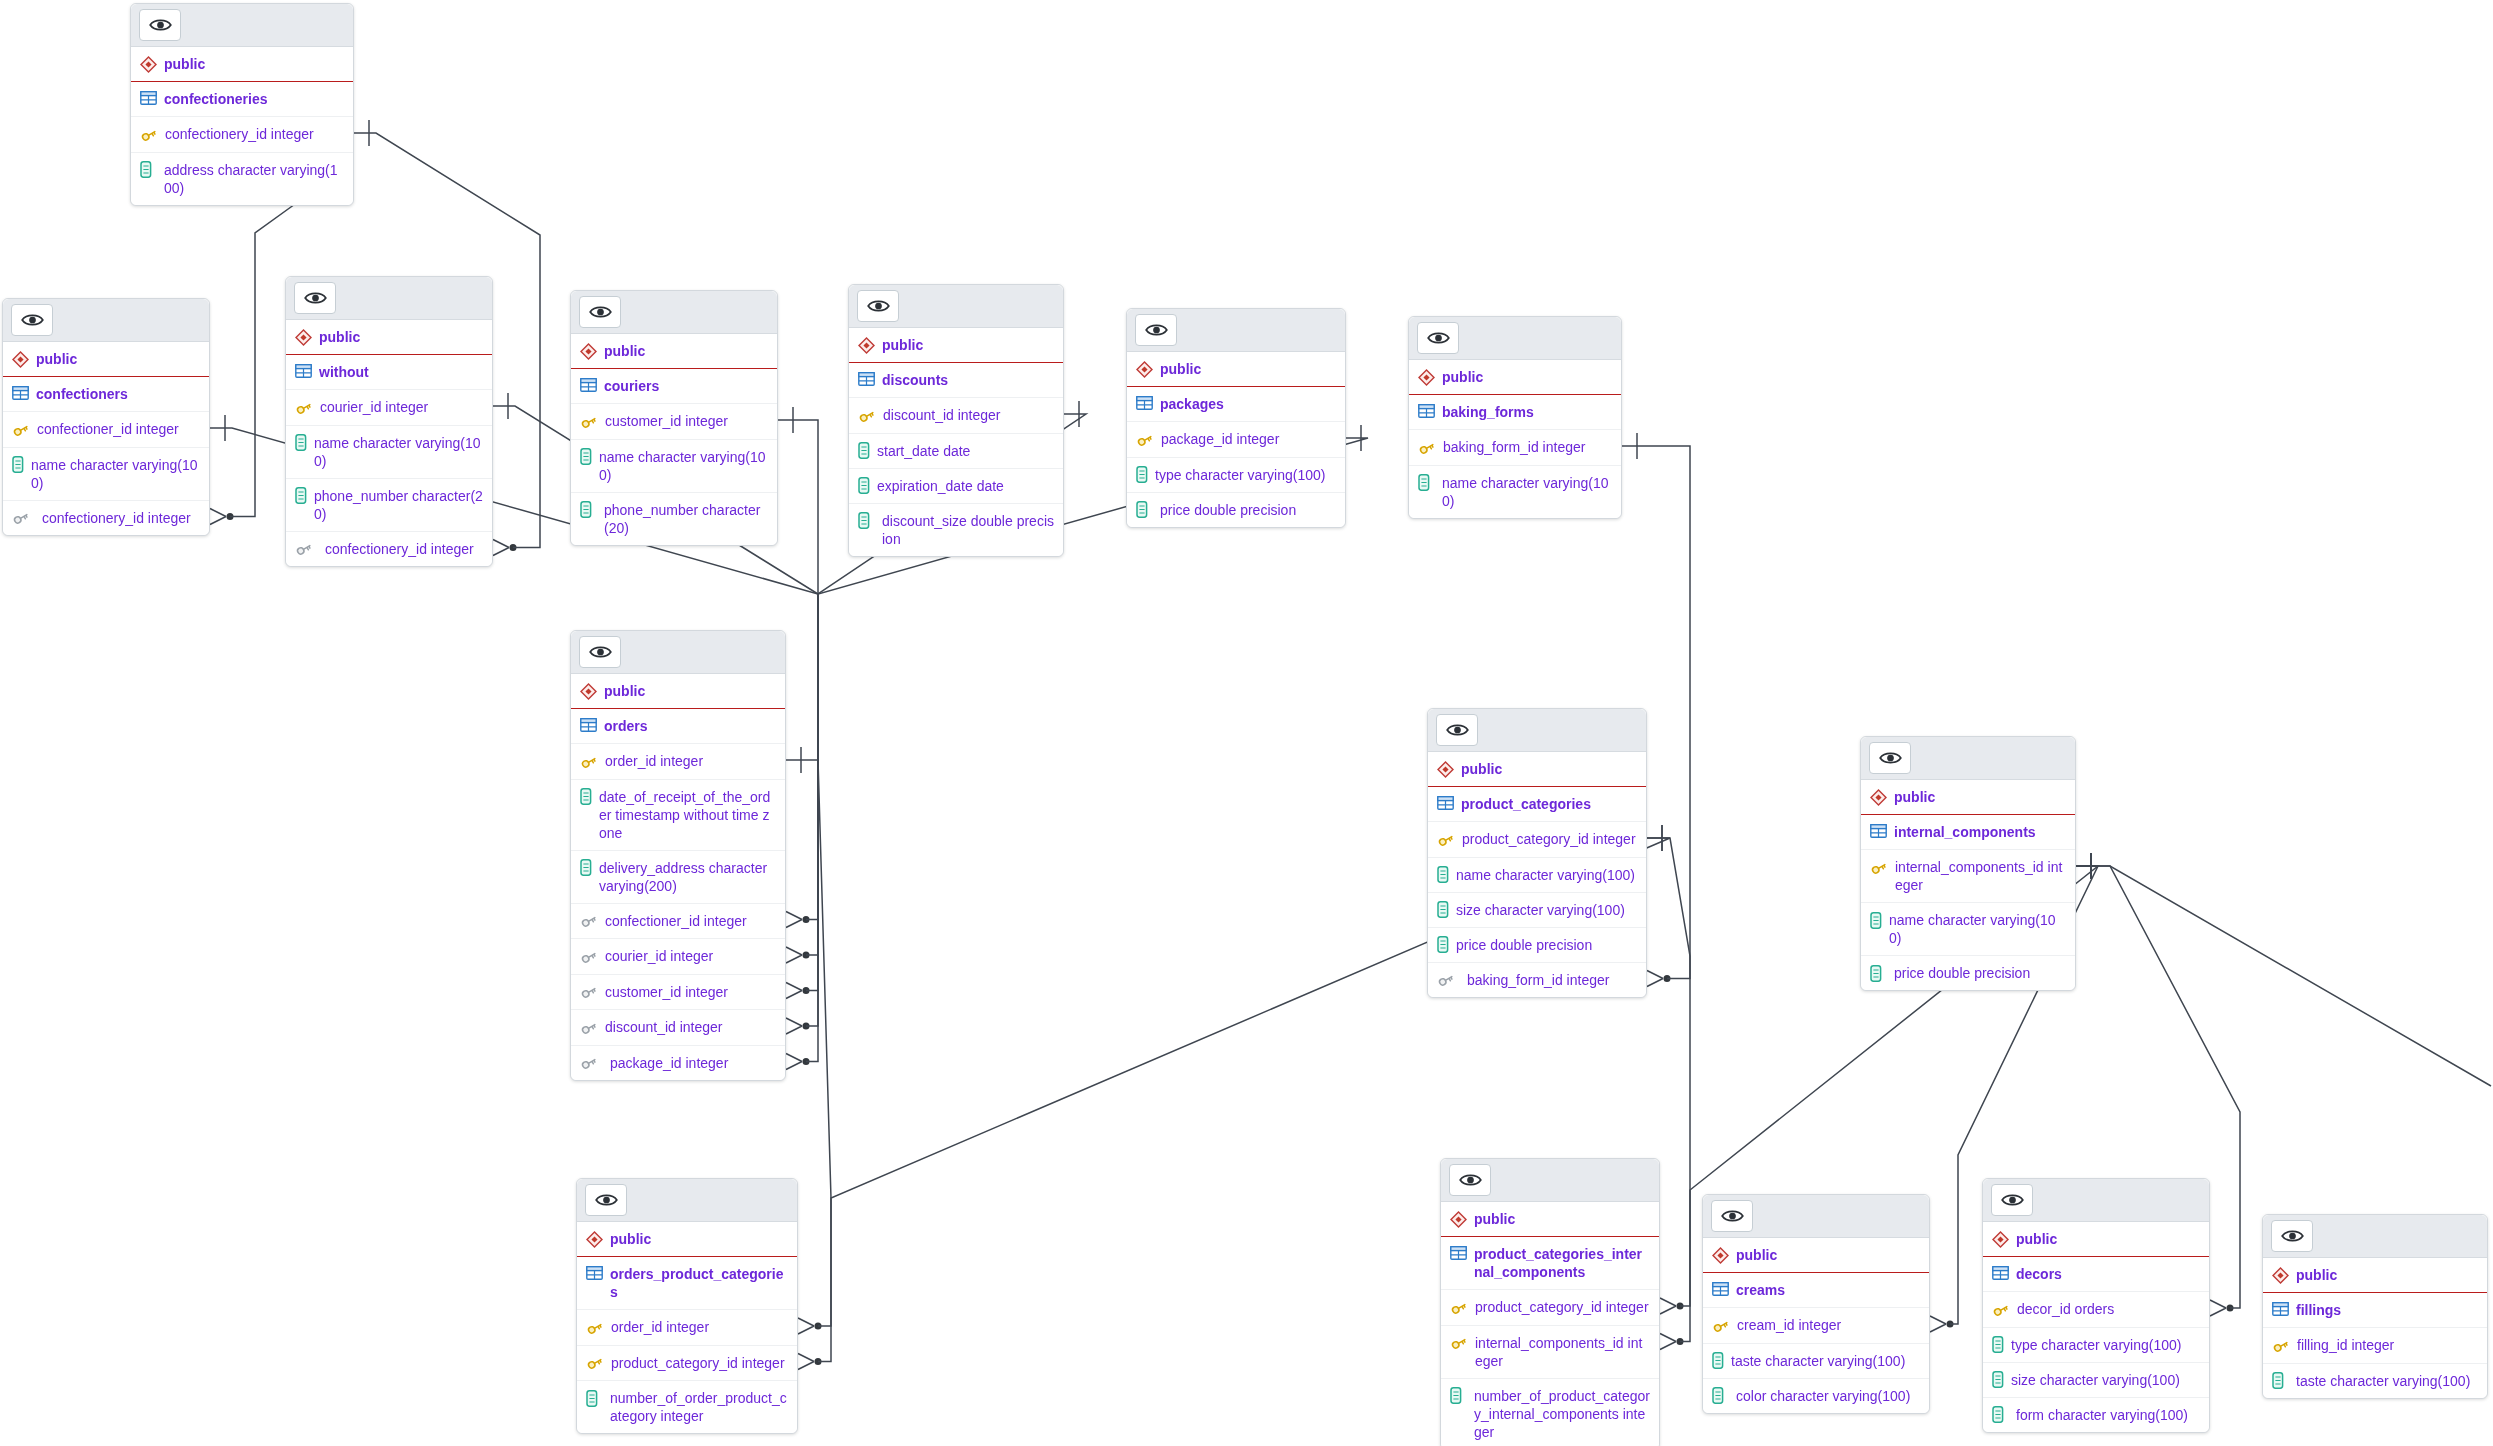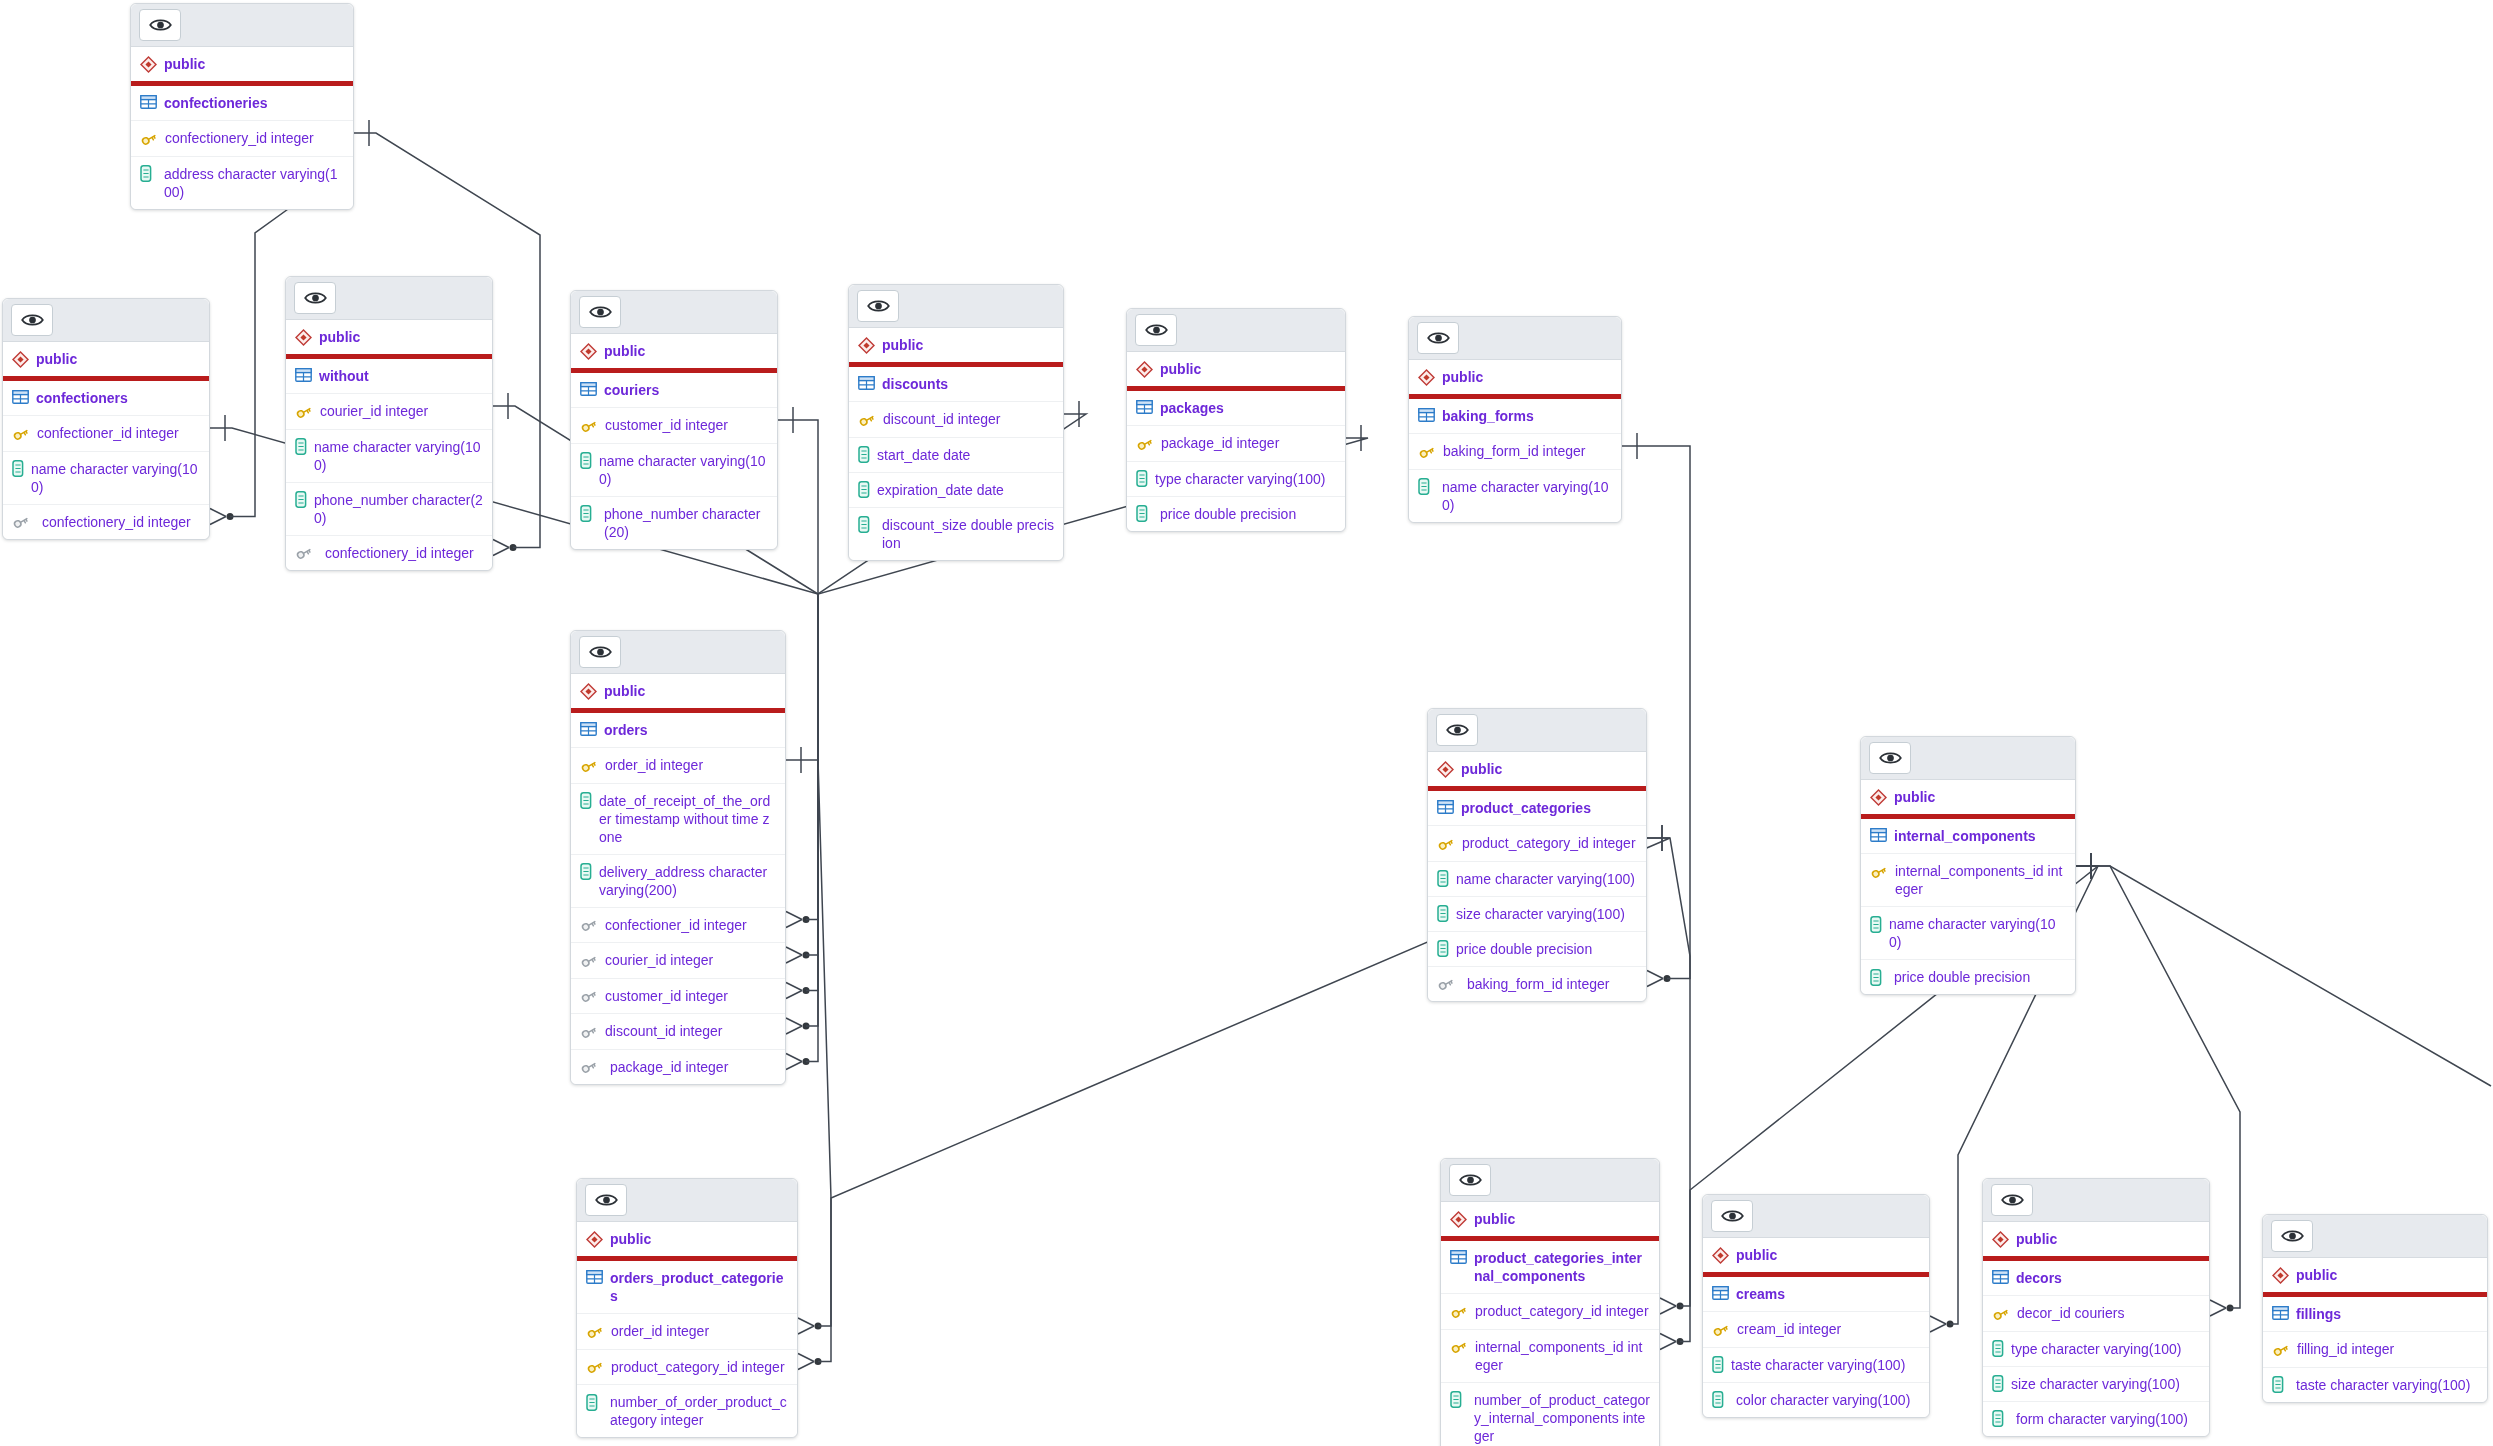--- a/index.html
+++ b/index.html
@@ -19,21 +19,21 @@
   }
   .eye{
     background:#ffffff;border:1px solid #c6ced4;border-radius:4px;width:42px;height:32px;
     display:flex;align-items:center;justify-content:center;cursor:pointer;padding:0;
   }
   .row{
     display:flex;gap:7px;padding:8px 9px;border-top:1px solid #eef0f2;
     font-size:14px;line-height:18px;align-items:flex-start;background:#fff;
   }
   .row:last-child{border-radius:0 0 6px 6px;gap:12px;}
-  .schema-row,.name-row{font-weight:bold;border-top:5px solid #b91c1c;}
+  .schema-row,.name-row{font-weight:bold;border-top:1px solid #b91c1c;}
   .schema-row{border-top:none;}
   .icn{flex:none;display:inline-flex;margin-top:0.5px;}
   .coltext,.bname{word-break:break-all;}
 </style>
 </head>
 <body>
 
 <div id="canvas">
   <svg id="wires" width="2493" height="1446">
       <path class="ln" d="M210,508.5 L226,516.5 M210,524.5 L226,516.5"></path>
@@ -1072,21 +1072,21 @@
   <div class="row col-row">
     <span class="icn">
       <svg width="18" height="18" viewBox="0 0 20 20">
         <g transform="rotate(-30 10 10)">
           <circle cx="5.8" cy="10" r="3.5" fill="#fbf0c0" stroke="#d7a400" stroke-width="1.7"></circle>
           <path d="M9.3,10 H17.5 M13.8,10 V13.2 M16.2,10 V12.4" stroke="#d7a400" stroke-width="1.7" fill="none" stroke-linecap="round"></path>
         </g>
       </svg>
     </span>
 
-    <span class="coltext">decor_id couriers</span>
+    <span class="coltext">decor_id orders</span>
   </div>
       <div class="row col-row">
 
     <span class="icn">
       <svg width="12" height="17" viewBox="0 0 12 17">
         <rect x="1" y="0.8" width="9.6" height="15.4" rx="2.4" fill="#e9f9f4" stroke="#27ae92" stroke-width="1.5"></rect>
         <path d="M3.4,5 H8.6 M3.4,8.5 H8.6 M3.4,12 H8.6" stroke="#27ae92" stroke-width="1.2" fill="none"></path>
       </svg>
     </span>
     <span class="coltext">type character varying(100)</span>

